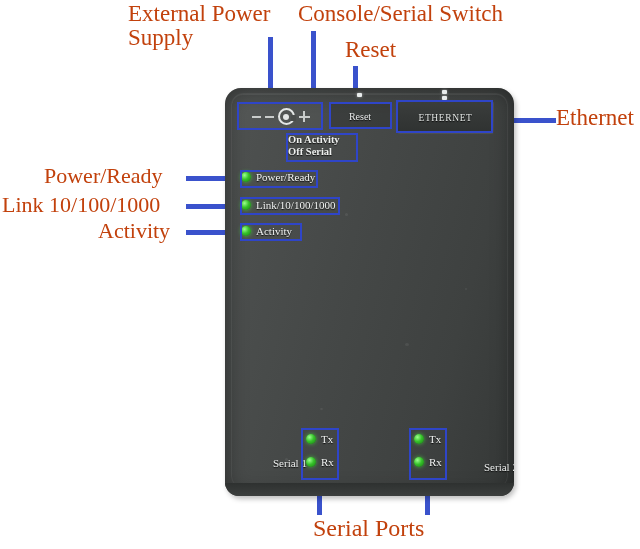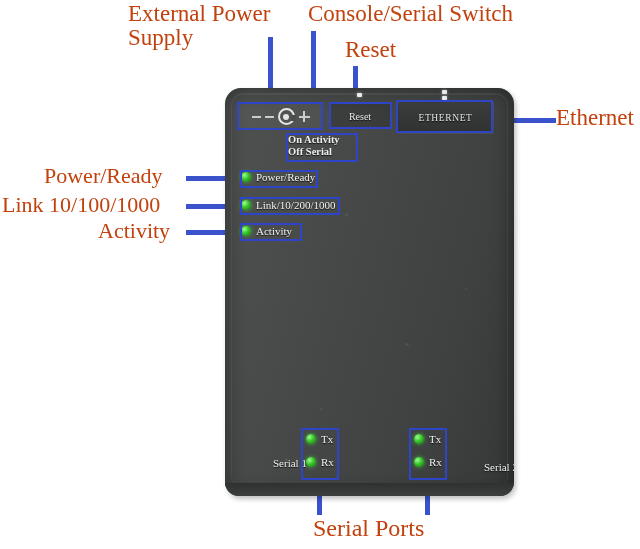--- a/index.html
+++ b/index.html
@@ -14,21 +14,21 @@
 
   
   .anno{
     position:absolute;
     color:#c2410c;
     font-family:"Liberation Serif", serif;
     line-height:1.05;
     white-space:pre;
   }
   .anno-ext{left:128px;top:2px;font-size:23px;}
-  .anno-console{left:308px;top:2px;font-size:23px;}
+  .anno-console{left:298px;top:2px;font-size:23px;}
   .anno-reset{left:345px;top:38px;font-size:23px;}
   .anno-eth{left:556px;top:106px;font-size:23px;}
   .anno-power{left:44px;top:164px;font-size:22px;}
   .anno-link{left:2px;top:193px;font-size:22px;font-family:Liberation Serif, serif;}
   .anno-activity{left:98px;top:219px;font-size:22px;}
   .anno-serialports{left:313px;top:516px;font-size:24px;}
 
   
   .arrow{position:absolute;background:#3a52cc;}
   .arrow-v{width:5px;}
@@ -231,21 +231,21 @@
     <div class="eth-port">
       <span class="txt">ETHERNET</span>
     </div>
 
     <div class="ledrow" style="left:16px;top:83px;">
       <span class="led"></span>
       <span class="led-lbl">Power/Ready</span>
     </div>
     <div class="ledrow" style="left:16px;top:111px;">
       <span class="led"></span>
-      <span class="led-lbl">Link/10/200/1000</span>
+      <span class="led-lbl">Link/10/100/1000</span>
     </div>
     <div class="ledrow" style="left:16px;top:137px;">
       <span class="led"></span>
       <span class="led-lbl">Activity</span>
     </div>
 
 
     <div class="serial-name" style="left:48px;top:369px;">Serial 1</div>
     <div class="serial-grp" style="left:81px;top:345px;">
       <div class="r">

